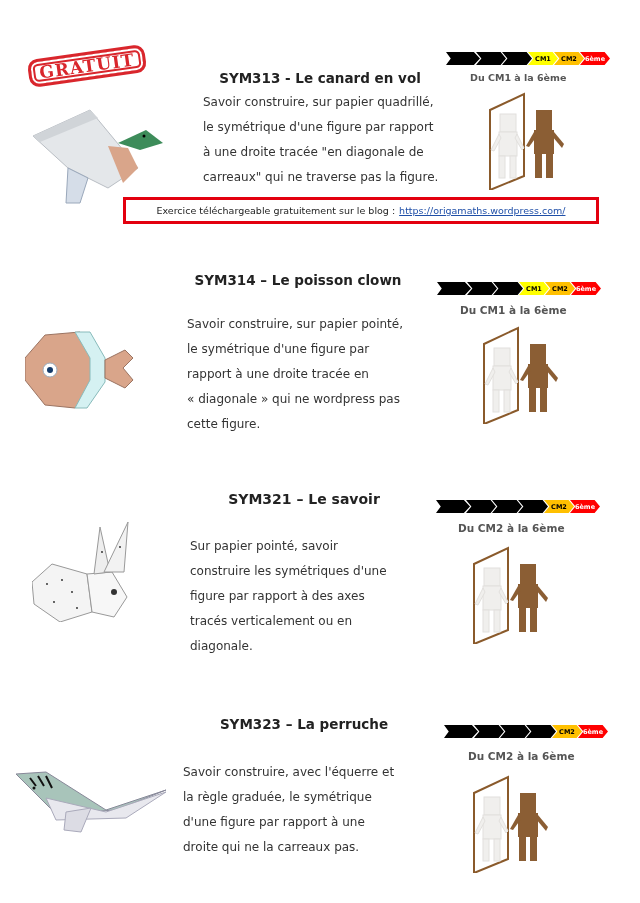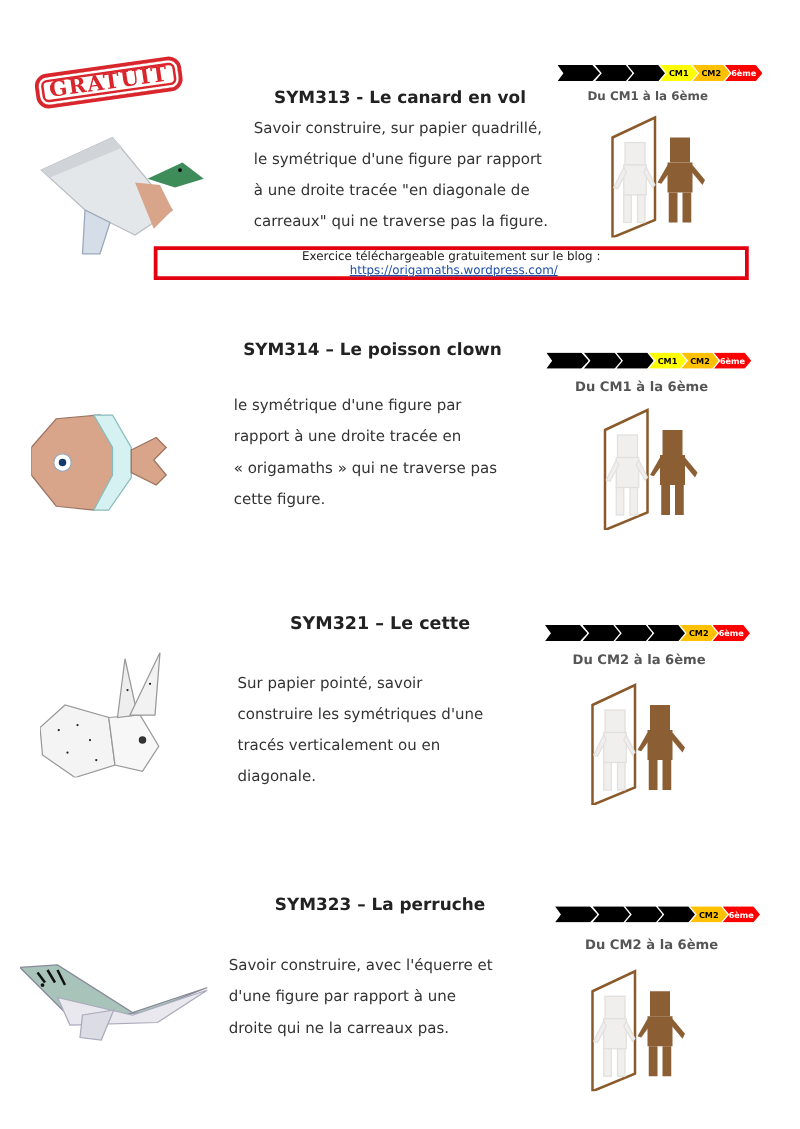--- a/index.html
+++ b/index.html
@@ -60,38 +60,39 @@
   <g fill="#8b5e34">
     <rect x="48" y="18" width="16" height="20"></rect>
       <rect x="46" y="38" width="20" height="24"></rect>
     <rect x="47" y="62" width="7" height="24"></rect>
       <rect x="58" y="62" width="7" height="24"></rect>
     <polygon points="46,40 38,54 41,55 49,44"></polygon>
       <polygon points="66,40 76,52 74,56 64,44"></polygon>
   </g>
 </svg>
 
-<div class="abs banner" style="left:123px;top:197px;width:470px;height:21px;flex-direction:column;">
+<div class="abs banner" style="left:123px;top:197px;width:470px;height:21px;">
   <span>Exercice téléchargeable gratuitement sur le blog :</span>
   <a>https://origamaths.wordpress.com/</a>
 </div>
 
 <svg class="abs" style="left:25px;top:330px;" width="115" height="80">
   <polygon points="0,28 20,5 55,2 70,18 70,58 50,78 20,75 0,50" fill="#d9a58a" stroke="#9b7462"></polygon>
   <polygon points="50,2 65,2 80,28 80,52 62,78 50,78 65,50 65,28" fill="#d5f1f2" stroke="#8bb"></polygon>
   <polygon points="80,30 100,20 108,28 98,38 108,50 100,58 80,48" fill="#d9a58a" stroke="#9b7462"></polygon>
   <circle cx="25" cy="40" r="7" fill="#fff" stroke="#9ab"></circle>
   <circle cx="25" cy="40" r="3" fill="#123a6a"></circle>
 </svg>
 
 <div class="abs title" style="left:178px;top:272px;width:240px;">SYM314 – Le poisson clown</div>
 <div class="abs desc" style="left:187px;top:312px;">
+  <div>Savoir construire, sur papier pointé,</div>
   <div>le symétrique d'une figure par</div>
   <div>rapport à une droite tracée en</div>
-  <div>« origamaths » qui ne traverse pas</div>
+  <div>« diagonale » qui ne wordpress pas</div>
   <div>cette figure.</div>
 </div>
 
 <div class="abs levelbar" style="left:437px;top:282px;">
   <div class="chev first" style="width:34px;background:#000;"></div>
   <div class="chev" style="width:30px;background:#000;"></div>
   <div class="chev" style="width:30px;background:#000;"></div>
   <div class="chev" style="width:30px;background:#ffff00;">CM1</div>
   <div class="chev" style="width:30px;background:#ffc000;">CM2</div>
   <div class="chev" style="width:30px;background:#ff0000;color:#fff;">6ème</div>
@@ -128,24 +129,25 @@
       <circle cx="15" cy="62" r="0.9"></circle>
       <circle cx="30" cy="58" r="0.9"></circle>
       <circle cx="40" cy="70" r="0.9"></circle>
       <circle cx="22" cy="80" r="0.9"></circle>
       <circle cx="45" cy="86" r="0.9"></circle>
       <circle cx="70" cy="30" r="0.9"></circle>
       <circle cx="88" cy="25" r="0.9"></circle>
     </g>
 </svg>
 
-<div class="abs title" style="left:184px;top:491px;width:240px;font-size:14px;">SYM321 – Le cette</div>
+<div class="abs title" style="left:184px;top:491px;width:240px;font-size:14px;">SYM321 – Le savoir</div>
 <div class="abs desc" style="left:190px;top:534px;">
   <div>Sur papier pointé, savoir</div>
   <div>construire les symétriques d'une</div>
+  <div>figure par rapport à des axes</div>
   <div>tracés verticalement ou en</div>
   <div>diagonale.</div>
 </div>
 
 <div class="abs levelbar" style="left:436px;top:500px;">
   <div class="chev first" style="width:34px;background:#000;"></div>
   <div class="chev" style="width:30px;background:#000;"></div>
   <div class="chev" style="width:30px;background:#000;"></div>
   <div class="chev" style="width:30px;background:#000;"></div>
   <div class="chev" style="width:30px;background:#ffc000;">CM2</div>
@@ -177,20 +179,21 @@
   <polygon points="0,4 30,2 90,40 150,20 100,40 40,44" fill="#a8c4ba" stroke="#889"></polygon>
   <polygon points="30,28 90,42 150,22 110,48 40,50" fill="#e8e8ee" stroke="#aab"></polygon>
   <polygon points="50,42 75,38 65,62 48,60" fill="#dcdce4" stroke="#aab"></polygon>
   <path d="M14,8 l6,8 M22,6 l6,10 M30,6 l6,12" stroke="#111" stroke-width="2"></path>
   <circle cx="18" cy="18" r="1.5" fill="#111"></circle>
 </svg>
 
 <div class="abs title" style="left:184px;top:716px;width:240px;">SYM323 – La perruche</div>
 <div class="abs desc" style="left:183px;top:760px;">
   <div>Savoir construire, avec l'équerre et</div>
+  <div>la règle graduée, le symétrique</div>
   <div>d'une figure par rapport à une</div>
   <div>droite qui ne la carreaux pas.</div>
 </div>
 
 <div class="abs levelbar" style="left:444px;top:725px;">
   <div class="chev first" style="width:34px;background:#000;"></div>
   <div class="chev" style="width:30px;background:#000;"></div>
   <div class="chev" style="width:30px;background:#000;"></div>
   <div class="chev" style="width:30px;background:#000;"></div>
   <div class="chev" style="width:30px;background:#ffc000;">CM2</div>

